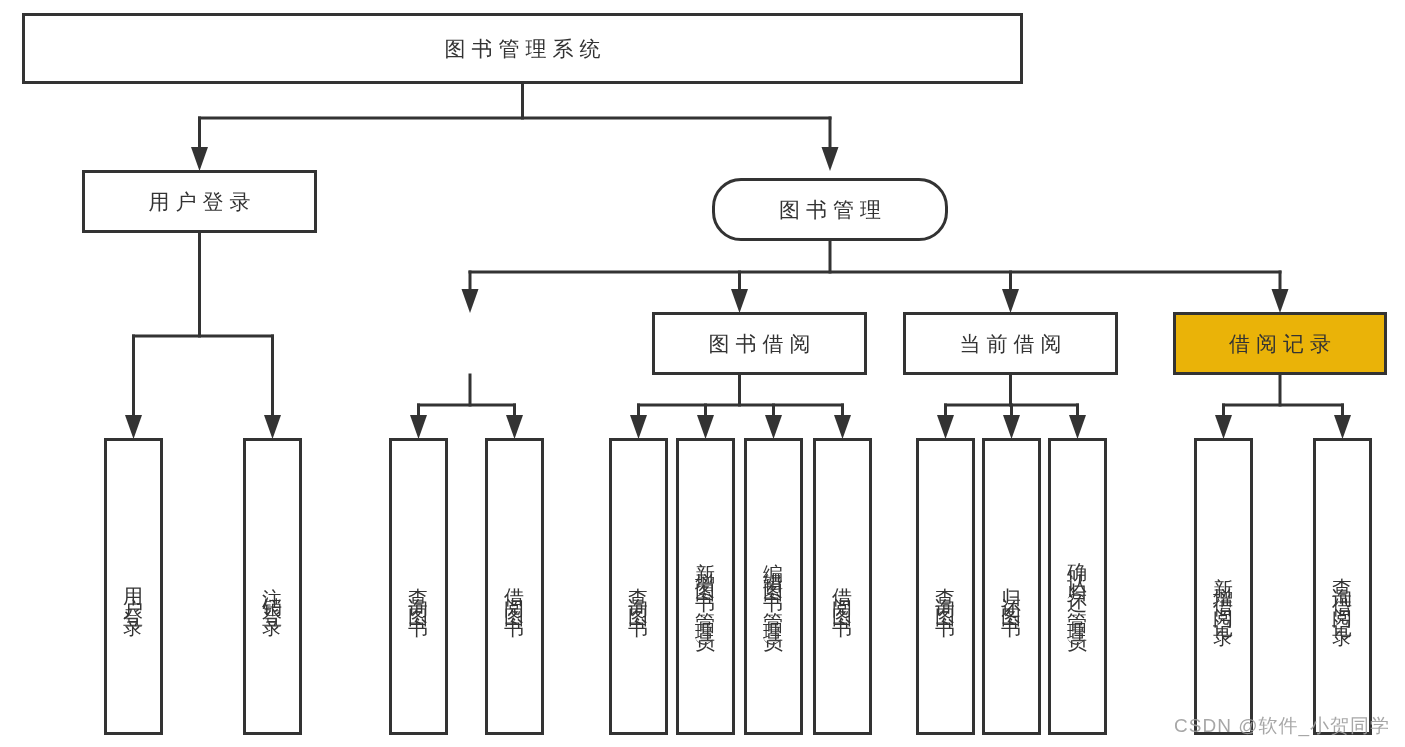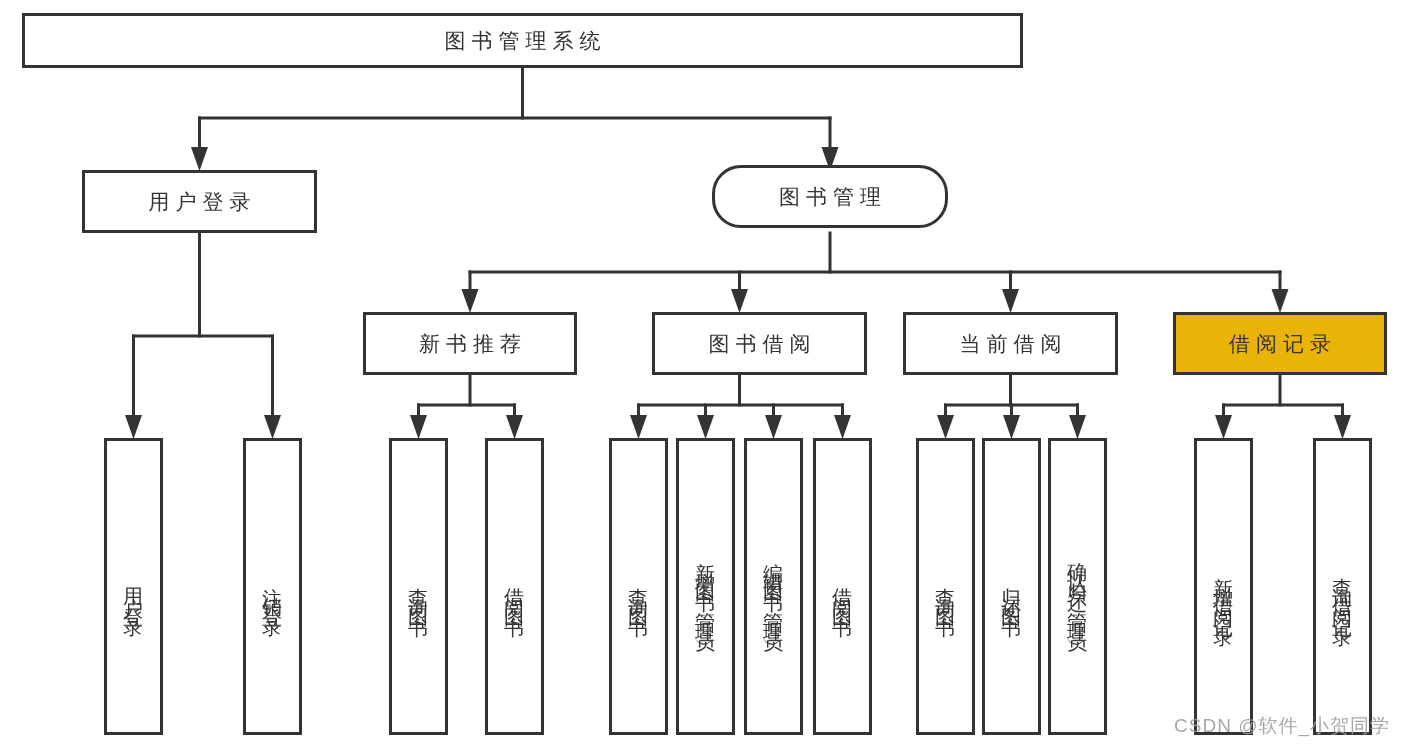--- a/index.html
+++ b/index.html
@@ -97,31 +97,28 @@
       <line x1="1077.5" y1="405" x2="1077.5" y2="418" stroke="#333333" stroke-width="3" stroke-linecap="square"></line>
       <polygon points="1069,415 1086,415 1077.5,439" fill="#333333"></polygon>
       <line x1="1280" y1="375" x2="1280" y2="405" stroke="#333333" stroke-width="3" stroke-linecap="square"></line>
       <line x1="1223.5" y1="405" x2="1342.5" y2="405" stroke="#333333" stroke-width="3" stroke-linecap="square"></line>
       <line x1="1223.5" y1="405" x2="1223.5" y2="418" stroke="#333333" stroke-width="3" stroke-linecap="square"></line>
       <polygon points="1215,415 1232,415 1223.5,439" fill="#333333"></polygon>
       <line x1="1342.5" y1="405" x2="1342.5" y2="418" stroke="#333333" stroke-width="3" stroke-linecap="square"></line>
       <polygon points="1334,415 1351,415 1342.5,439" fill="#333333"></polygon>
     </svg>
   <div id="nodes-layer">
-      <div class="node h" style="left: 22px; top: 13px; width: 1001px; height: 55px; border-color: rgb(51, 51, 51); background: rgb(255, 255, 255); color: rgb(51, 51, 51);">
+      <div class="node h" style="left: 22px; top: 13px; width: 1001px; height: 71px; border-color: rgb(51, 51, 51); background: rgb(255, 255, 255); color: rgb(51, 51, 51);">
         <span>图书管理系统</span>
       </div>
       <div class="node h" style="left: 82px; top: 170px; width: 235px; height: 63px; border-color: rgb(51, 51, 51); background: rgb(255, 255, 255); color: rgb(51, 51, 51);">
         <span>用户登录</span>
       </div>
-      <div class="node h" style="left: 712px; top: 165px; width: 236px; height: 63px; border-color: rgb(51, 51, 51); background: rgb(255, 255, 255); color: rgb(51, 51, 51); border-radius: 29px;">
+      <div class="node h" style="left: 712px; top: 178px; width: 236px; height: 63px; border-color: rgb(51, 51, 51); background: rgb(255, 255, 255); color: rgb(51, 51, 51); border-radius: 29px;">
         <span>图书管理</span>
-      </div>
-      <div class="node h" style="left: 363px; top: 312px; width: 214px; height: 63px; border-color: rgb(51, 51, 51); background: rgb(255, 255, 255); color: rgb(51, 51, 51);">
-        <span>新书推荐</span>
       </div>
       <div class="node h" style="left: 652px; top: 312px; width: 215px; height: 63px; border-color: rgb(51, 51, 51); background: rgb(255, 255, 255); color: rgb(51, 51, 51);">
         <span>图书借阅</span>
       </div>
       <div class="node h" style="left: 903px; top: 312px; width: 215px; height: 63px; border-color: rgb(51, 51, 51); background: rgb(255, 255, 255); color: rgb(51, 51, 51); align-items: center;">
         <span>当前借阅</span>
       </div>
       <div class="node h" style="left: 1173px; top: 312px; width: 214px; height: 63px; border-color: rgb(51, 51, 51); background: #eab308; color: rgb(51, 51, 51);">
         <span>借阅记录</span>
       </div>

